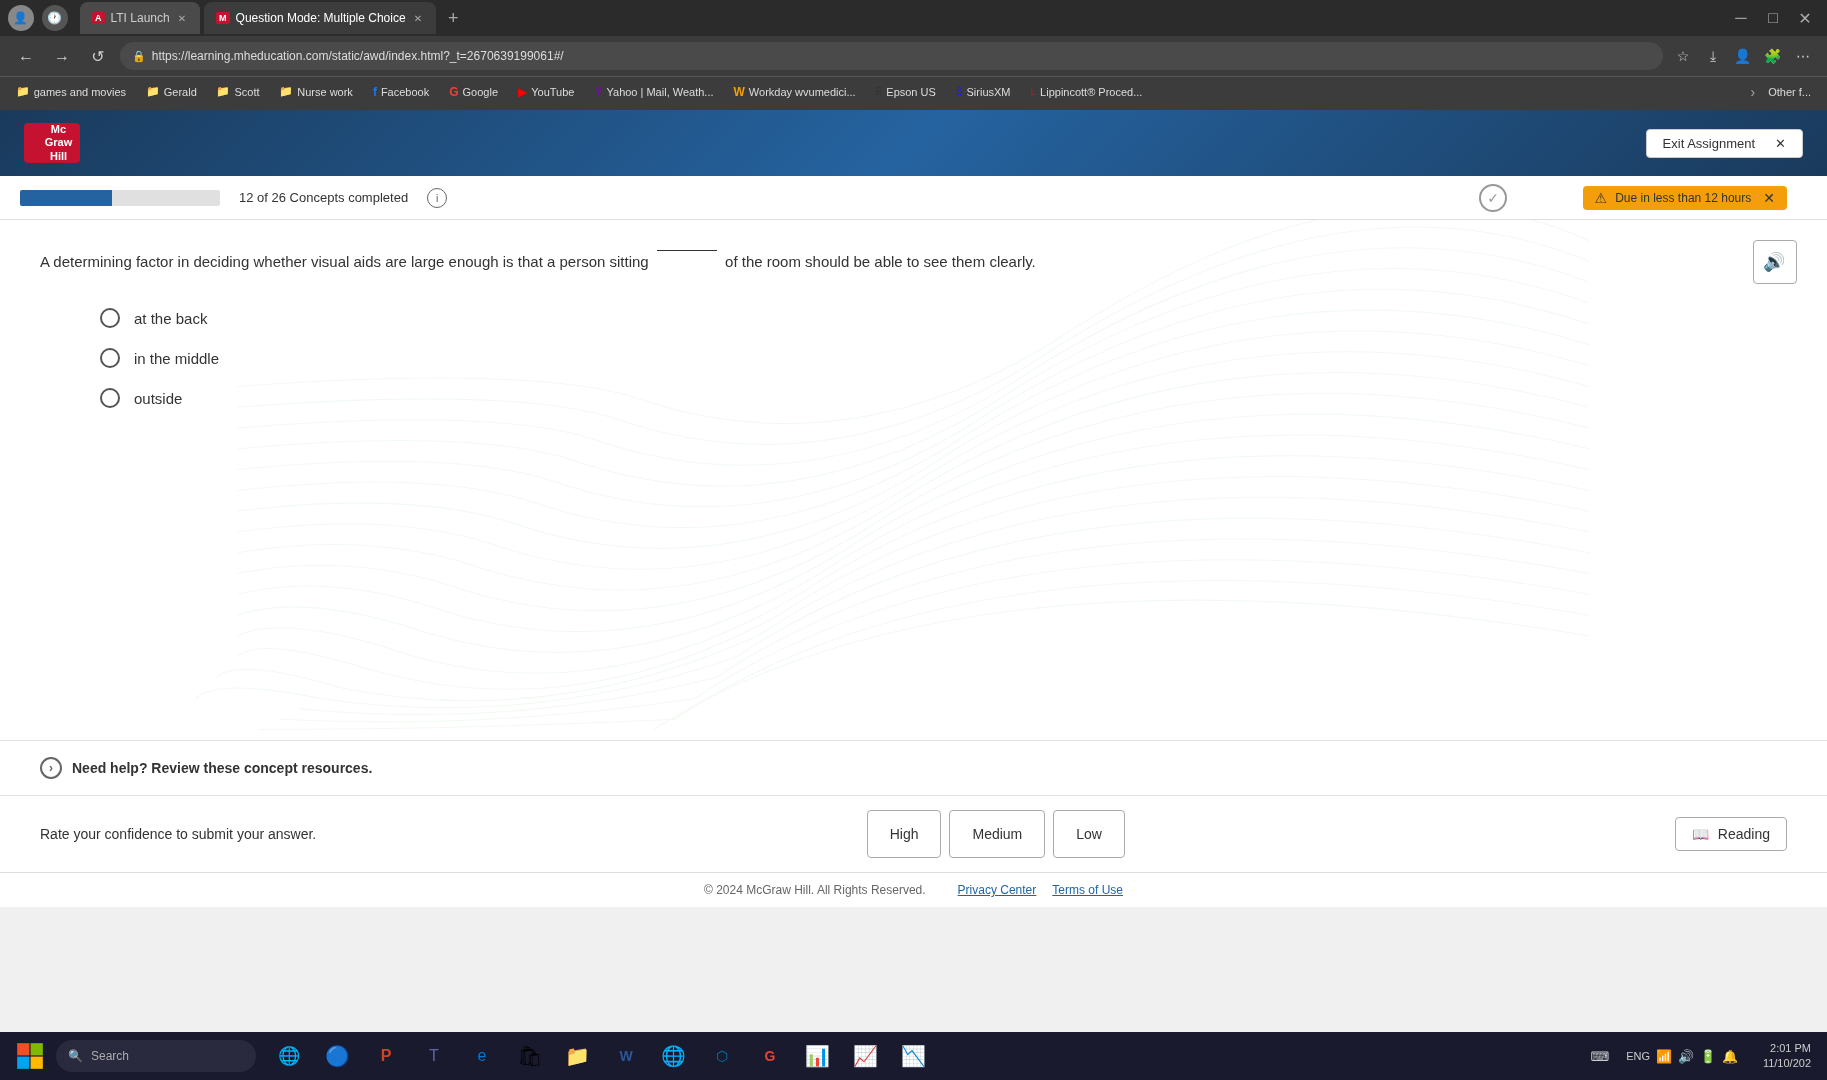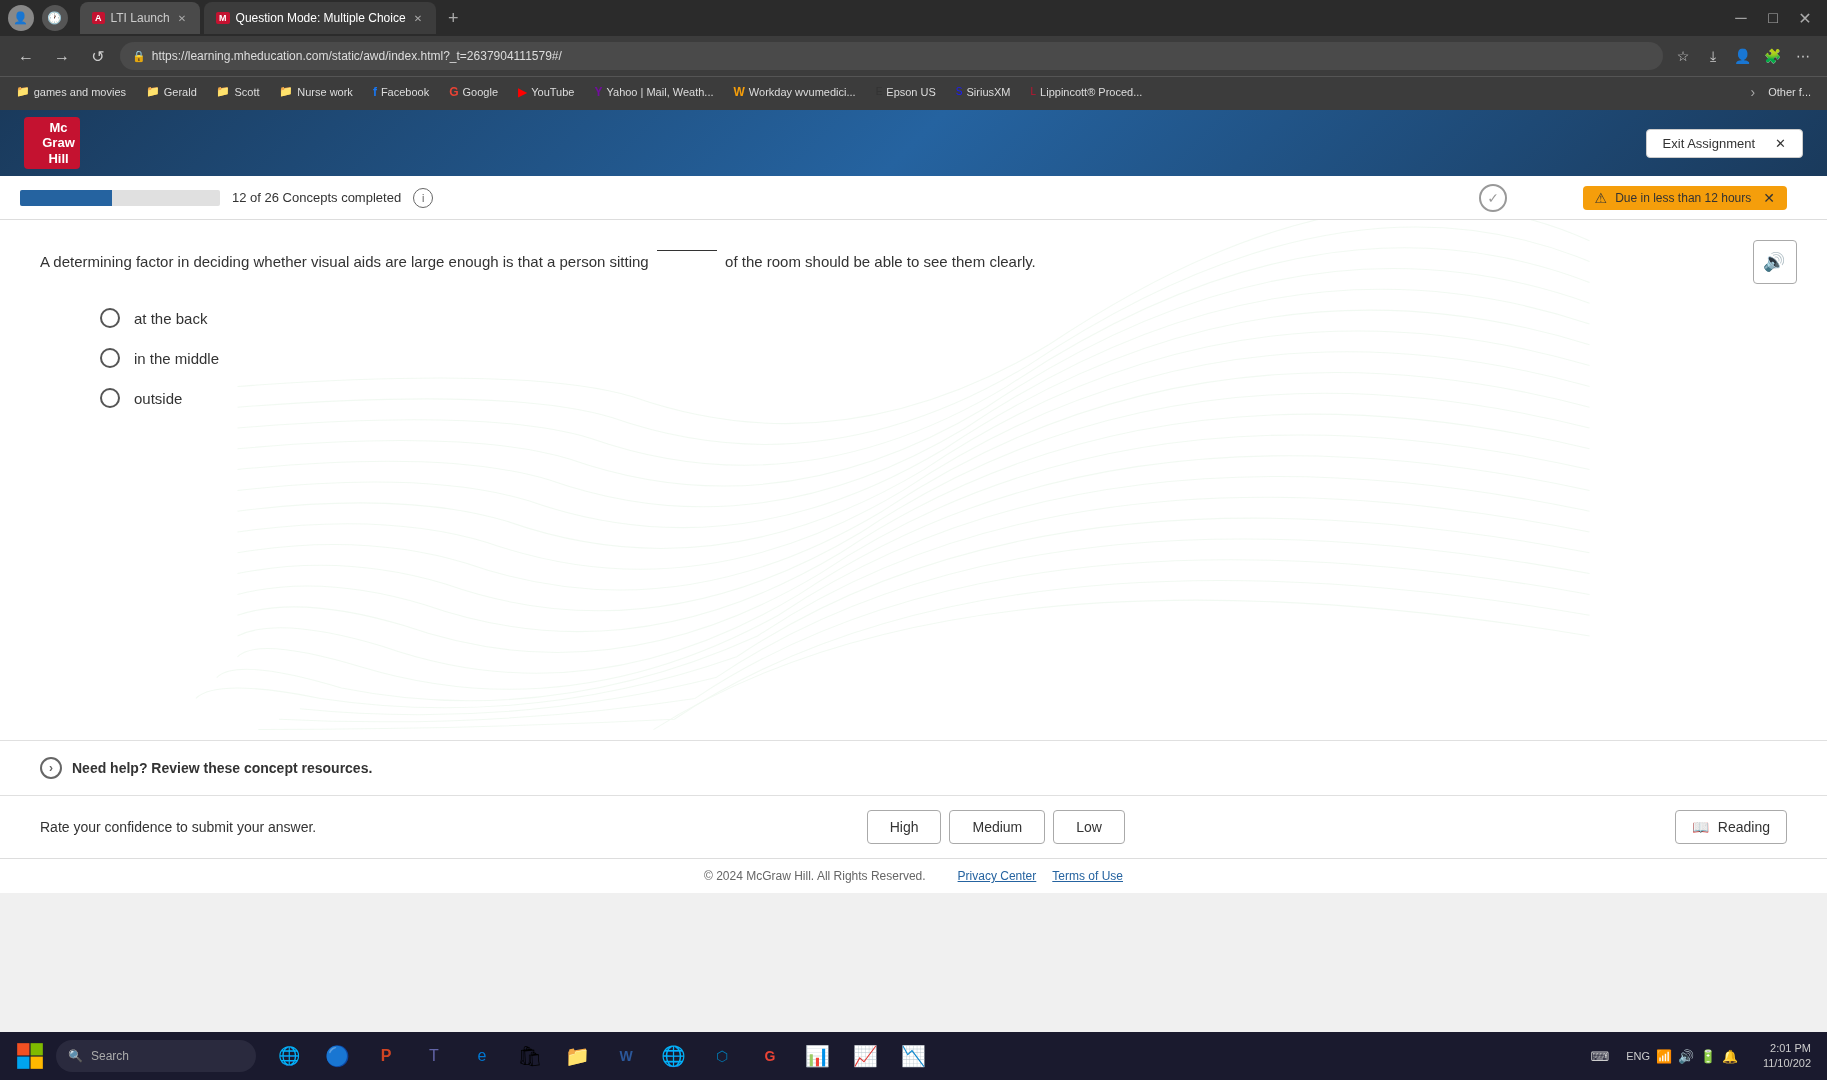--- a/index.html
+++ b/index.html
@@ -137,29 +137,29 @@
     .mh-header {
       background: linear-gradient(135deg, #1a3a5c 0%, #2563a0 50%, #1a3a5c 100%);
       height: 66px;
       display: flex;
       align-items: center;
       justify-content: space-between;
       padding: 0 24px;
     }
     .mh-logo {
       width: 56px;
-      height: 52px;
+      height: 40px;
       background: #c41230;
       border-radius: 4px;
       display: flex;
       align-items: center;
       justify-content: center;
       flex-direction: column;
       color: white;
-      font-size: 13px;
+      font-size: 11px;
       font-weight: bold;
       text-align: center;
       line-height: 1.2;
       padding-left: 13px;
     }
     .exit-btn {
       background: white;
       border: 1px solid #ccc;
       border-radius: 4px;
       padding: 6px 16px;
@@ -177,21 +177,21 @@
       height: 44px;
       display: flex;
       align-items: center;
       padding: 0 20px;
       border-bottom: 1px solid #ddd;
       position: relative;
     }
     .progress-bar-container {
       display: flex;
       align-items: center;
-      gap: 12px;
+      gap: 19px;
     }
     .progress-bar {
       width: 200px;
       height: 16px;
       background: #e0e0e0;
       border-radius: 2px;
       overflow: hidden;
       display: flex;
     }
     .progress-filled {
@@ -349,21 +349,21 @@
     }
     .confidence-label {
       font-size: 14px;
       color: #333;
     }
     .confidence-buttons {
       display: flex;
       gap: 8px;
     }
     .conf-btn {
-      padding: 8px 22px;
+      padding: 15px 22px;
       border: 1.5px solid #aaa;
       border-radius: 4px;
       background: white;
       font-size: 14px;
       color: #333;
       cursor: pointer;
     }
     .reading-btn {
       background: white;
       border: 1.5px solid #aaa;
@@ -509,21 +509,21 @@
       <div style="width:28px;height:28px;display:flex;align-items:center;justify-content:center;color:#aaa;font-size:16px;cursor:pointer;">✕</div>
     </div>
   </div>
 
   <div class="browser-controls">
     <button class="nav-btn">←</button>
     <button class="nav-btn">→</button>
     <button class="nav-btn">↺</button>
     <div class="address-bar">
       <span class="lock-icon">🔒</span>
-      <span style="font-size:12px;color:#ddd;">https://learning.mheducation.com/static/awd/index.html?_t=2637904111579#/</span>
+      <span style="font-size:12px;color:#ddd;">https://learning.mheducation.com/static/awd/index.html?_t=2670639199061#/</span>
     </div>
     <div class="browser-actions">
       <div class="browser-action-btn">☆</div>
       <div class="browser-action-btn">⤓</div>
       <div class="browser-action-btn">👤</div>
       <div class="browser-action-btn">🧩</div>
       <div class="browser-action-btn">⋯</div>
     </div>
   </div>
 

